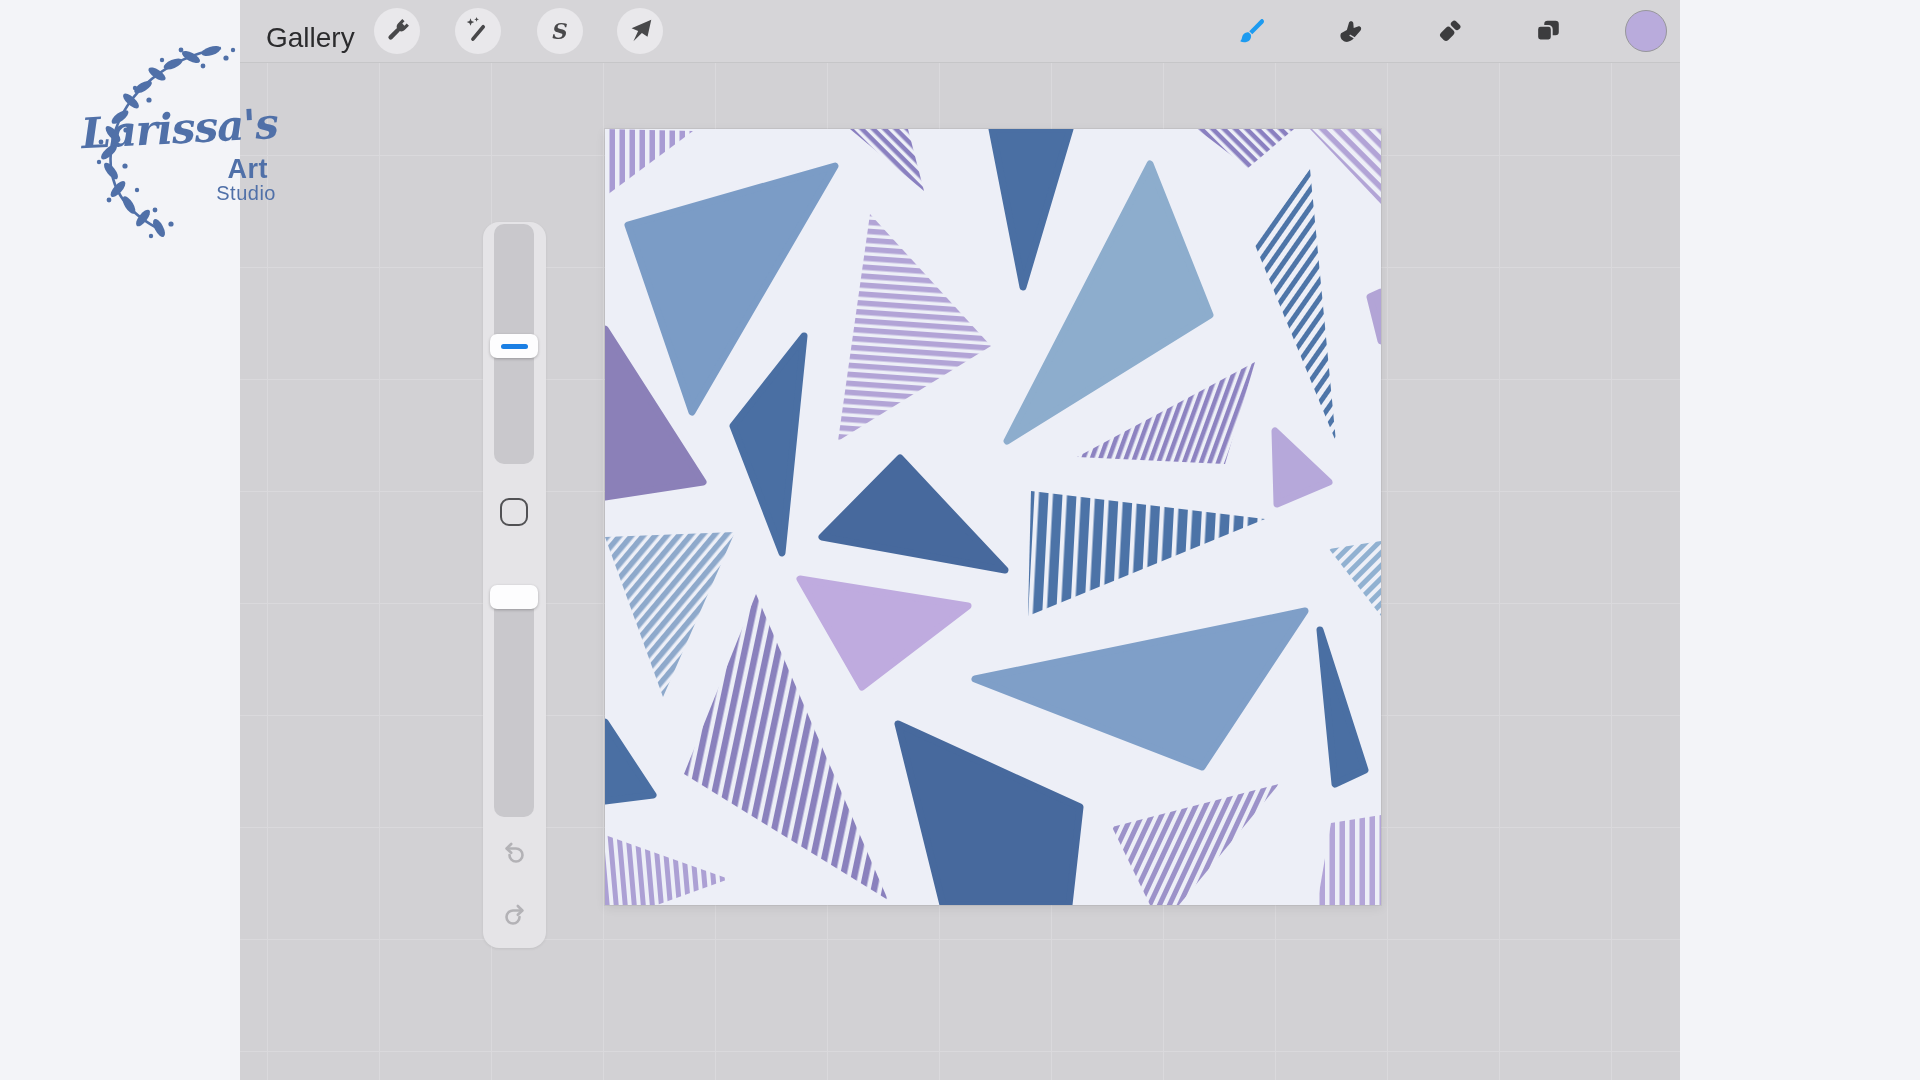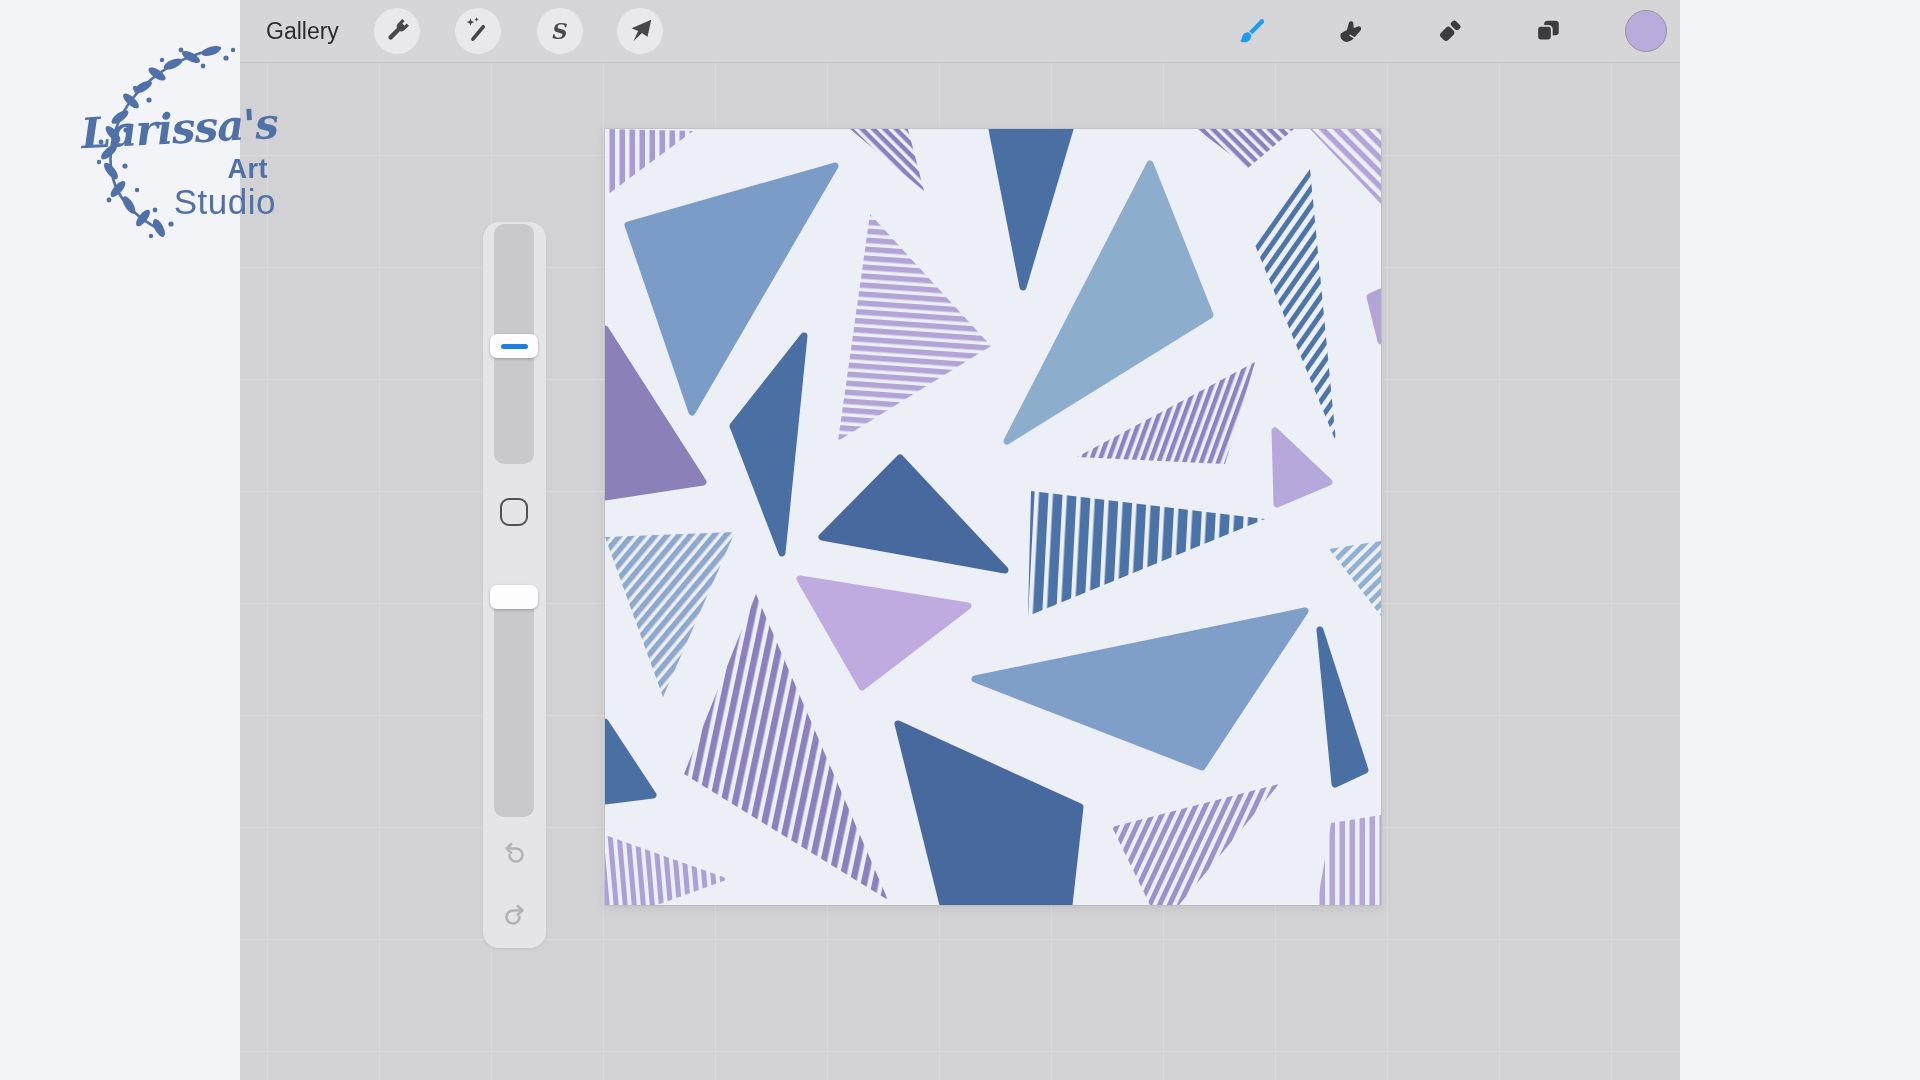--- a/index.html
+++ b/index.html
@@ -6,21 +6,21 @@
     font-family:"Liberation Sans",sans-serif;background:#f3f4f8;}
   .abs{position:absolute;}
   
   #app-shell{left:240px;top:0;width:1440px;height:1080px;background-color:#d2d1d4;
     background-image:linear-gradient(#dad9dc 1px,transparent 1px),
                      linear-gradient(90deg,#dad9dc 1px,transparent 1px);
     background-size:112px 112px;background-position:27px 43px;}
   
   #toolbar{left:0;top:0;width:1440px;height:62px;background:#d6d5d8;
     border-bottom:1px solid rgba(0,0,0,.07);}
-  #gallery-label{left:26px;top:0;height:62px;line-height:62px;font-size:23px;
+  #gallery-label{left:26px;top:7px;height:62px;line-height:62px;font-size:28px;
     font-weight:500;color:#2b2b2d;}
   .tool-circle{width:46px;height:46px;border-radius:50%;background:#e9e8eb;top:8px;
     display:flex;align-items:center;justify-content:center;}
   .ticon{width:30px;height:30px;display:block;}
   .r-tool{width:34px;height:34px;top:14px;display:flex;align-items:center;justify-content:center;}
   #color-swatch{width:42px;height:42px;border-radius:50%;top:10px;
     border:1.5px solid #97969b;box-sizing:border-box;}
   
   #sidebar{left:243px;top:222px;width:63px;height:726px;background:#e5e4e7;
     border-radius:16px;box-shadow:0 1px 3px rgba(0,0,0,.08);}
@@ -34,21 +34,21 @@
   
   #artwork-canvas{left:365px;top:129px;width:776px;height:776px;background:#edeff7;
     box-shadow:0 0 0 1px rgba(0,0,0,.05),0 3px 10px rgba(0,0,0,.08);}
   #canvas-svg{width:776px;height:776px;display:block;}
   
   #logo{left:63px;top:38px;width:215px;height:205px;z-index:30;}
   .logo-text{position:absolute;color:#5070a8;white-space:nowrap;}
   #logo-line1{right:0px;top:66px;font-family:"DejaVu Serif",serif;font-style:italic;
     font-weight:600;font-size:42px;letter-spacing:-1px;transform:rotate(-3deg);}
   #logo-line2{right:10px;top:116px;font-size:27px;font-weight:700;letter-spacing:.5px;}
-  #logo-line3{right:2px;top:144px;font-size:35px;font-weight:400;letter-spacing:.5px;}
+  #logo-line3{right:2px;top:144px;font-size:20px;font-weight:400;letter-spacing:.5px;}
 </style>
 </head>
 <body>
 
 <div id="app-shell" class="abs">
 
   <div id="toolbar" class="abs">
     <div id="gallery-label" class="abs">Gallery</div>
 
     <div class="tool-circle abs" style="left:134px">

